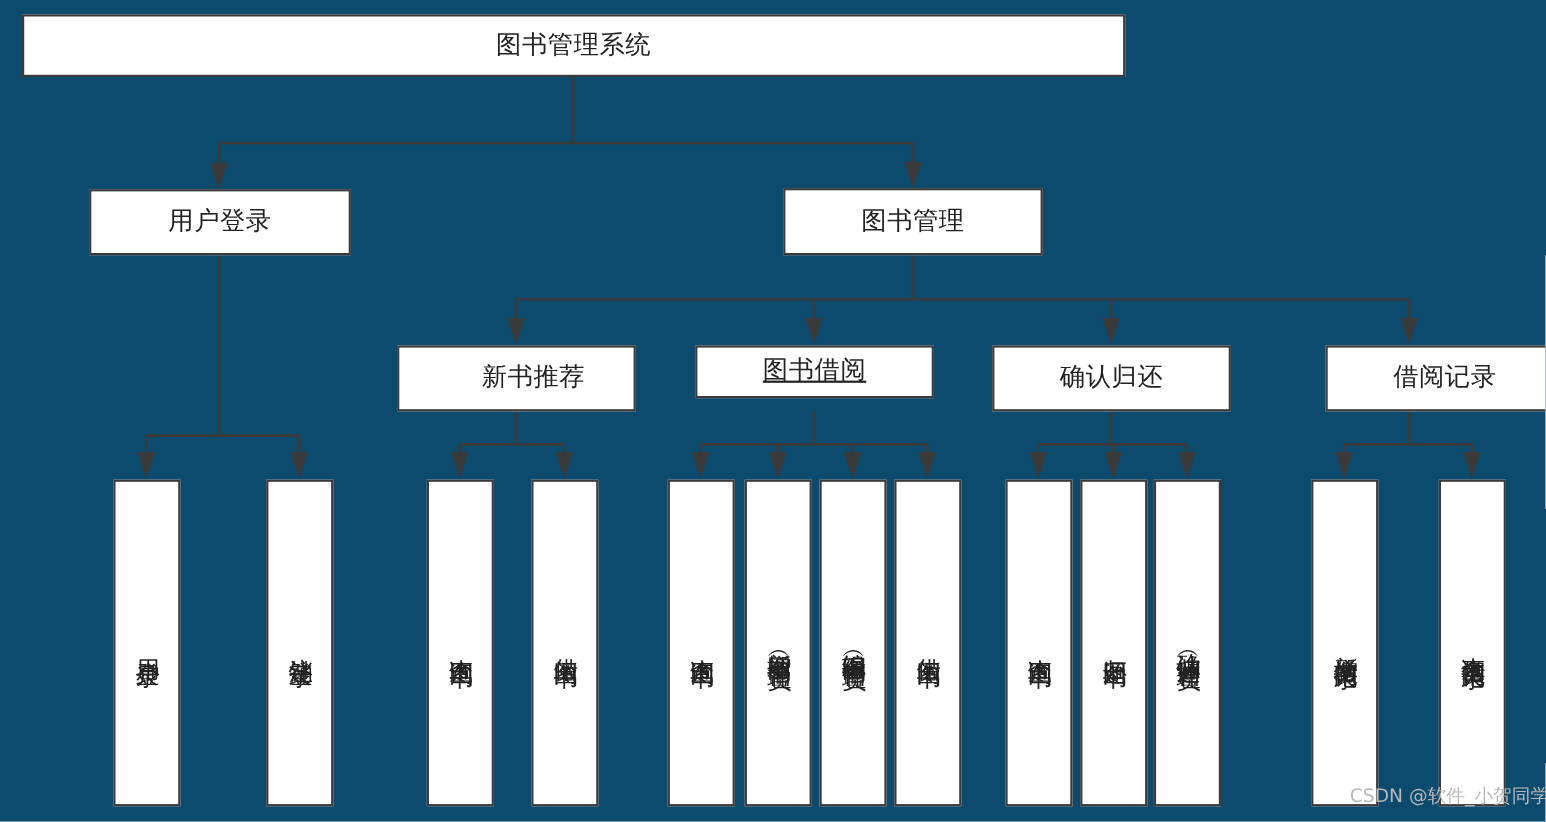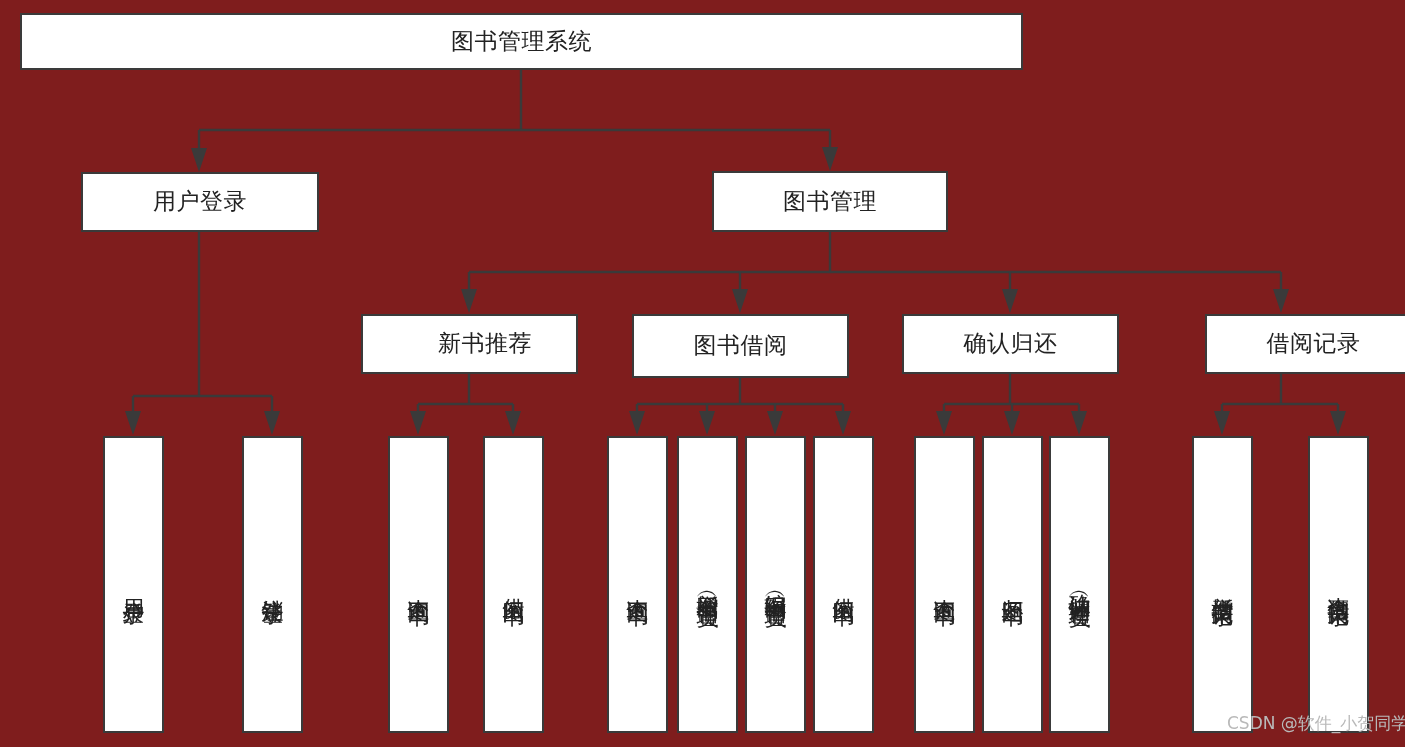--- a/index.html
+++ b/index.html
@@ -7,21 +7,21 @@
     padding: 0;
     background: #ffffff;
   }
   body {
     font-family: "DejaVu Sans", "Liberation Sans", sans-serif;
   }
   #canvas {
     position: relative;
     width: 1405px;
     height: 747px;
-    background: #7f1d1d;
+    background: #0c4a6e;
     overflow: hidden;
   }
   .node {
     position: absolute;
     box-sizing: border-box;
     border: 2px solid #3a3a3a;
     background: #ffffff;
     display: flex;
     align-items: center;
     justify-content: center;
@@ -150,21 +150,21 @@
   <div class="node horiz" id="n-l1-0" style="left: 81px; top: 172px; width: 238px; height: 60px;">
     <span>用户登录</span>
   </div>
   <div class="node horiz" id="n-l1-1" style="left: 712px; top: 171px; width: 236px; height: 61px;">
     <span>图书管理</span>
   </div>
 
   <div class="node horiz" id="n-l2-0" style="left: 361px; top: 314px; width: 217px; height: 60px; padding-left: 31px;">
     <span>新书推荐</span>
   </div>
-  <div class="node horiz" id="n-l2-1" style="left: 632px; top: 314px; width: 217px; height: 64px;">
+  <div class="node horiz" id="n-l2-1" style="left: 632px; top: 314px; width: 217px; height: 48px; text-decoration: underline;">
     <span>图书借阅</span>
   </div>
   <div class="node horiz" id="n-l2-2" style="left: 902px; top: 314px; width: 217px; height: 60px;">
     <span>确认归还</span>
   </div>
   <div class="node horiz" id="n-l2-3" style="left: 1172px; top: 314px; width: 217px; height: 60px; margin-left: 33px;">
     <span>借阅记录</span>
   </div>
 
   <div class="node vert" id="n-lf-0" style="left: 103px; top: 436px; width: 61px; height: 297px;">

